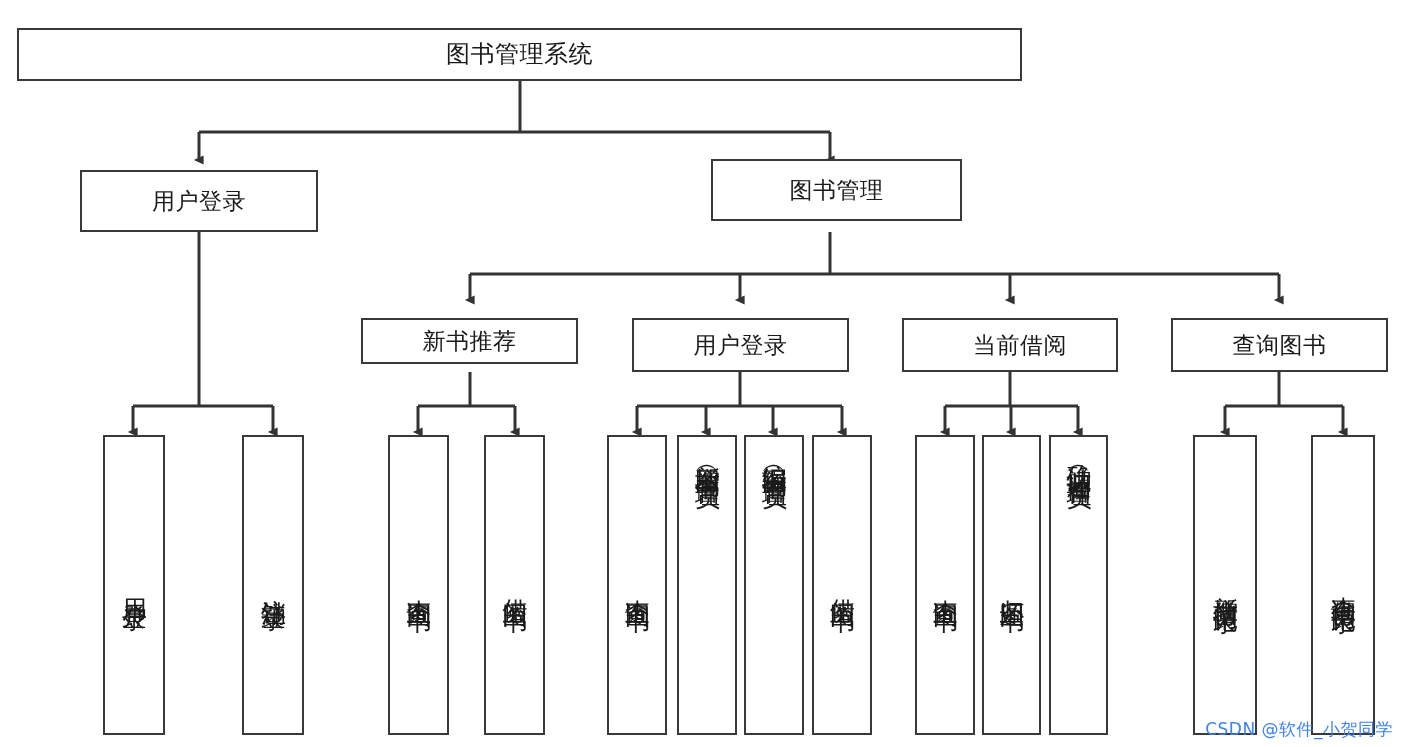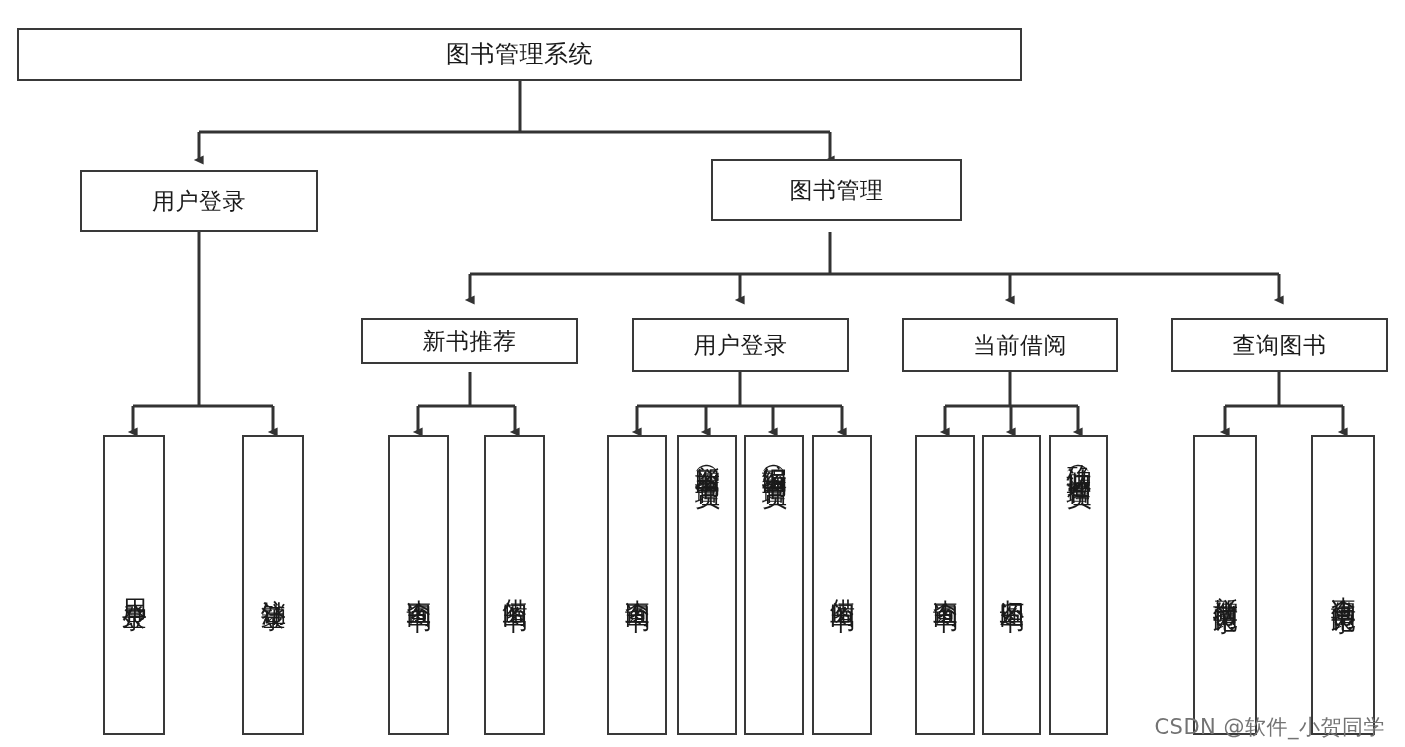--- a/index.html
+++ b/index.html
@@ -59,24 +59,24 @@
     line-height: 1.12;
     letter-spacing: 3px;
     margin: 0 auto;
   }
   .node.vertical.centered {
     align-items: center;
     padding-top: 0;
   }
   .watermark {
     position: absolute;
-    right: 20px;
+    right: 12px;
     bottom: 6px;
-    font-size: 21px;
-    color: #737373;
+    font-size: 17px;
+    color: #3b82f6;
     white-space: nowrap;
     letter-spacing: 0.5px;
   }
 </style>
 </head>
 <body>
 
 <div id="canvas">
 
   <svg class="edges" viewBox="0 0 1405 747">

